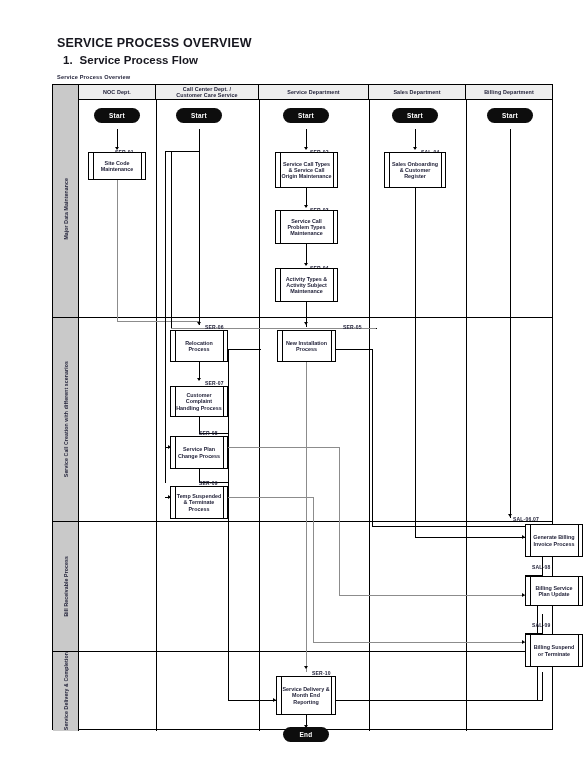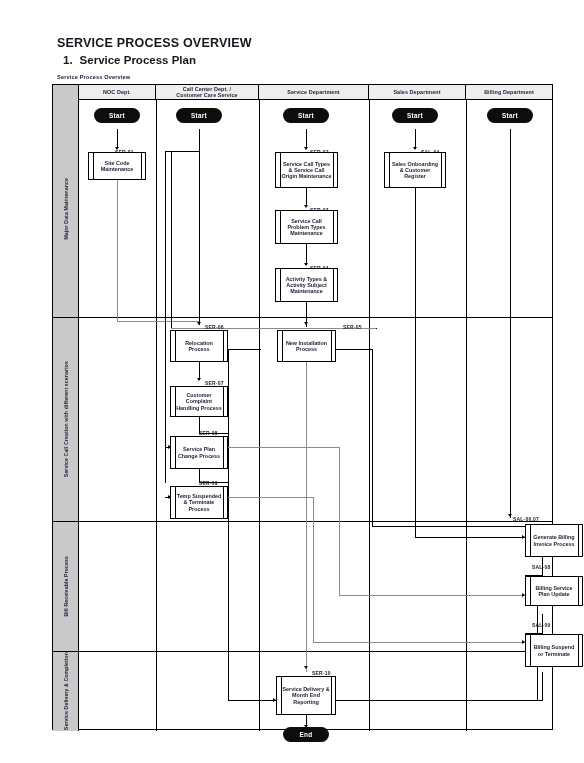--- a/index.html
+++ b/index.html
@@ -119,21 +119,21 @@
   .ar.left{border-top:2.6px solid transparent;border-bottom:2.6px solid transparent;border-right:3.6px solid #000;}
 </style>
 </head>
 <body>
 
 <div id="root">
 
   <div class="title-main">SERVICE PROCESS OVERVIEW</div>
   <div class="title-sub">
     <span>1.</span>
-    <span>Service Process Plan</span>
+    <span>Service Process Flow</span>
   </div>
   <div class="caption">Service Process Overview</div>
 
   <div class="grid">
 
     <div class="hdr">
       <div class="hdr-corner"></div>
       <div class="hdr-cell" style="left:26px;width:77px;">NOC Dept.</div>
       <div class="hdr-cell" style="left:103px;width:103px;">
           <span style="white-space:pre-line">Call Center Dept. /

